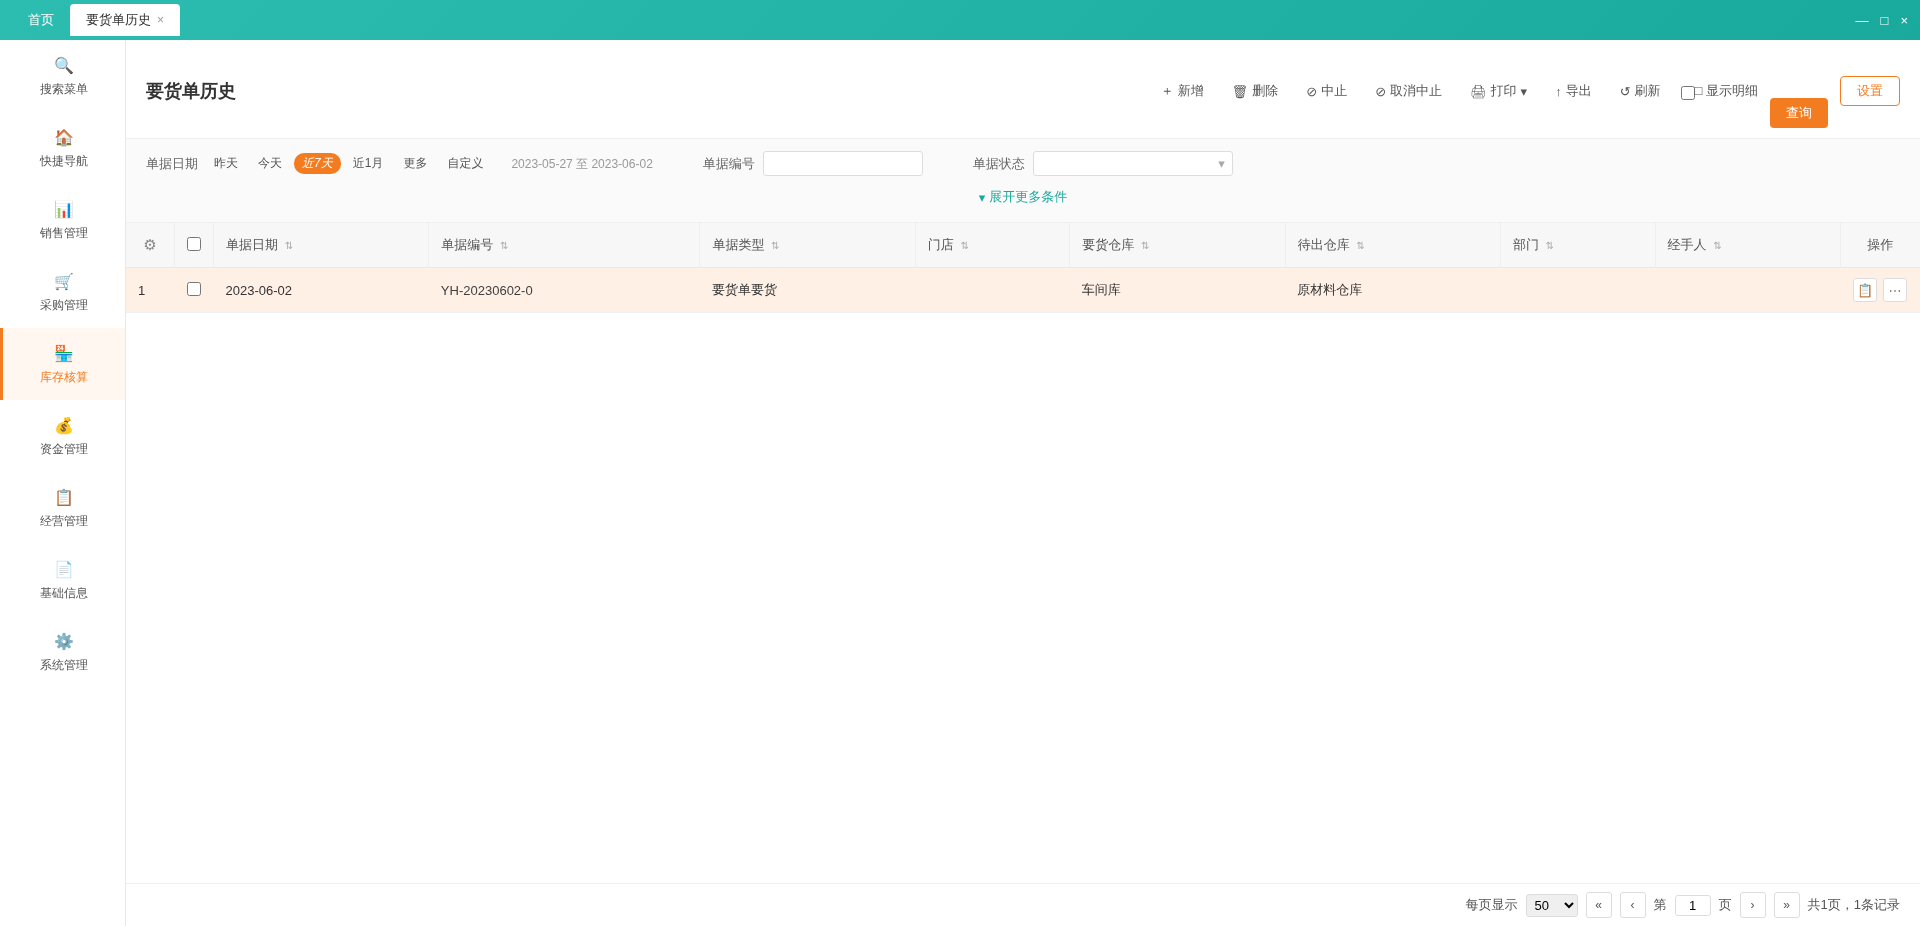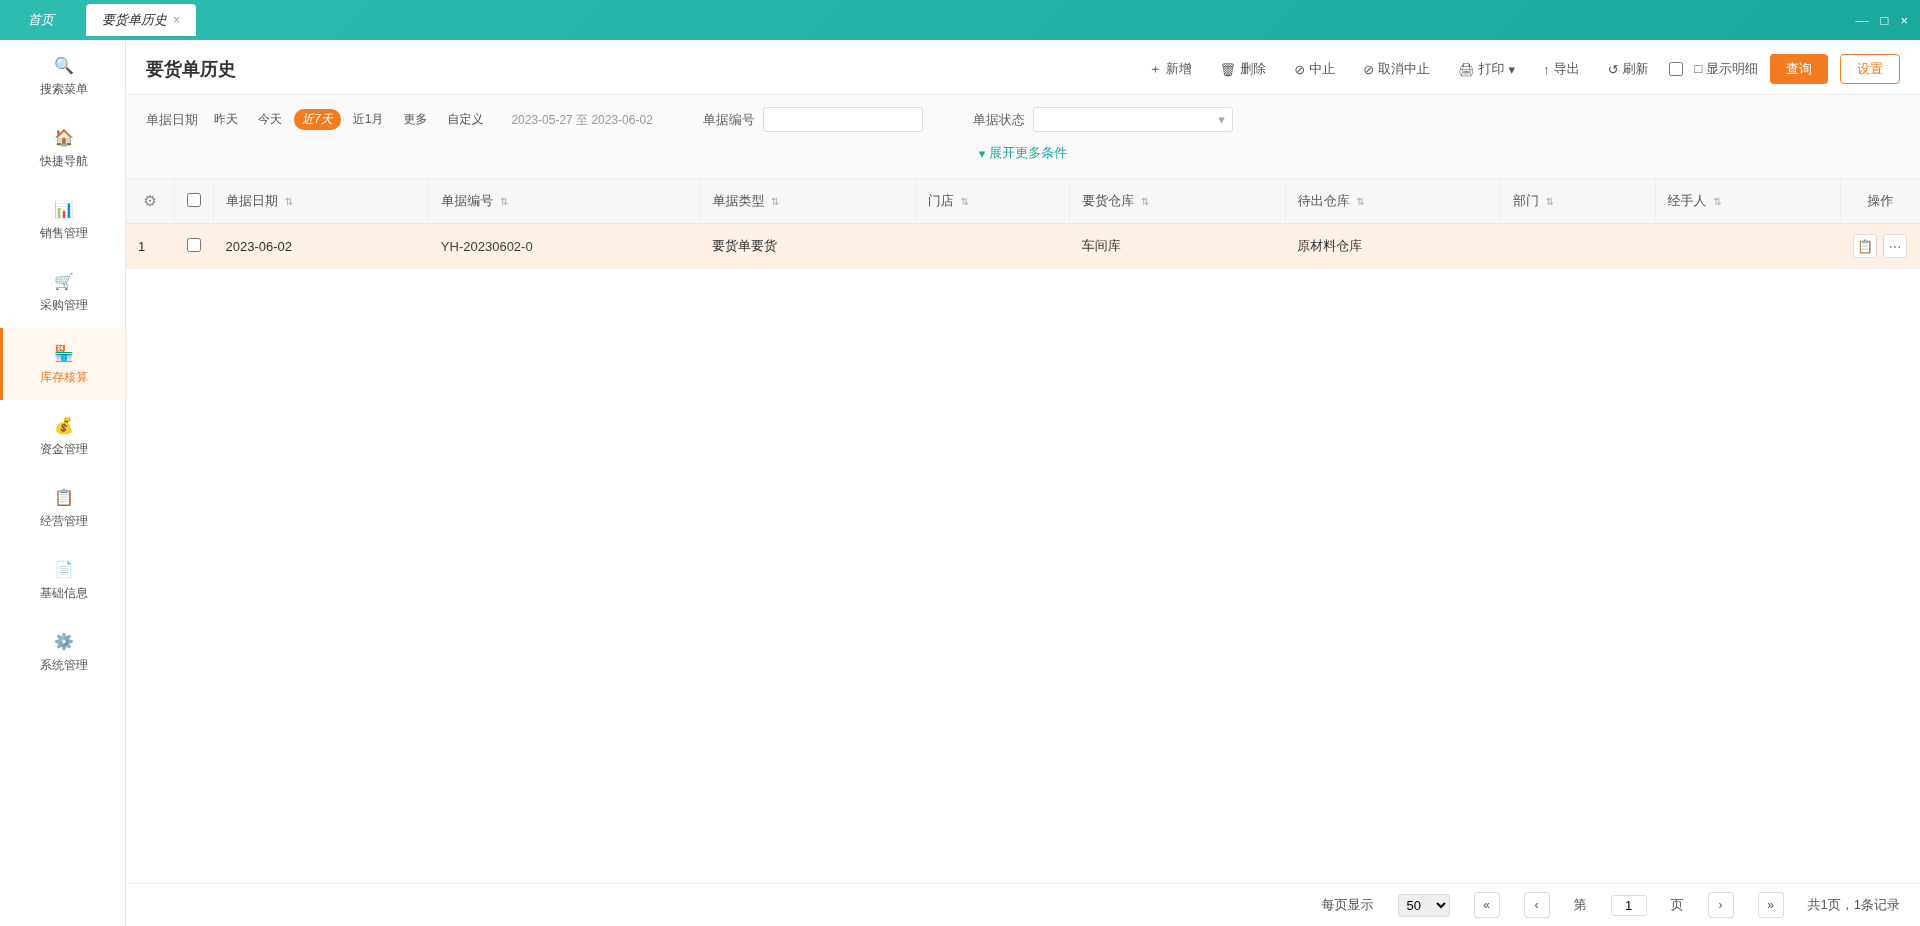--- a/index.html
+++ b/index.html
@@ -10,23 +10,22 @@
       height: 40px;
       background: linear-gradient(135deg, #2dbdb0 0%, #1aaa9d 100%);
       display: flex;
       align-items: center;
       padding: 0 12px;
       flex-shrink: 0;
     }
     .top-bar-tabs {
       display: flex;
       align-items: center;
-      gap: 16px;
+      gap: 0;
       flex: 1;
-      font-style: italic;
     }
     .tab-item {
       height: 32px;
       padding: 0 16px;
       display: flex;
       align-items: center;
       color: #fff;
       cursor: pointer;
       border-radius: 4px 4px 0 0;
       font-size: 13px;
@@ -130,31 +129,32 @@
       border-radius: 3px;
     }
     .btn-primary {
       background: #f47c20;
       color: #fff;
       border: none;
       padding: 6px 16px;
       border-radius: 4px;
       cursor: pointer;
       font-size: 13px;
+      margin-top: 44px;
     }
     .btn-secondary {
       background: #fff;
       color: #f47c20;
       border: 1px solid #f47c20;
       padding: 5px 16px;
       border-radius: 4px;
       cursor: pointer;
       font-size: 13px;
     }
-    .checkbox-display { display: flex; align-items: center; gap: 12px; font-size: 13px; color: #555; cursor: pointer; }
+    .checkbox-display { display: flex; align-items: flex-end; gap: 0; font-size: 13px; color: #555; cursor: pointer; }
 
     
     .filter-area {
       padding: 12px 20px;
       background: #fafafa;
       border-bottom: 1px solid #f0f0f0;
       flex-shrink: 0;
     }
     .filter-row {
       display: flex;
@@ -303,21 +303,21 @@
       flex-shrink: 0;
     }
     .footer-total { font-weight: 500; }
 
     
     .pagination-bar {
       display: flex;
       align-items: center;
       justify-content: flex-end;
       padding: 8px 20px;
-      gap: 24px;
+      gap: 8px;
       border-top: 1px solid #f0f0f0;
       font-size: 13px;
       color: #555;
       flex-shrink: 0;
       background: #fff;
     }
     .pagination-bar select {
       border: 1px solid #ddd;
       border-radius: 3px;
       padding: 2px 4px;

